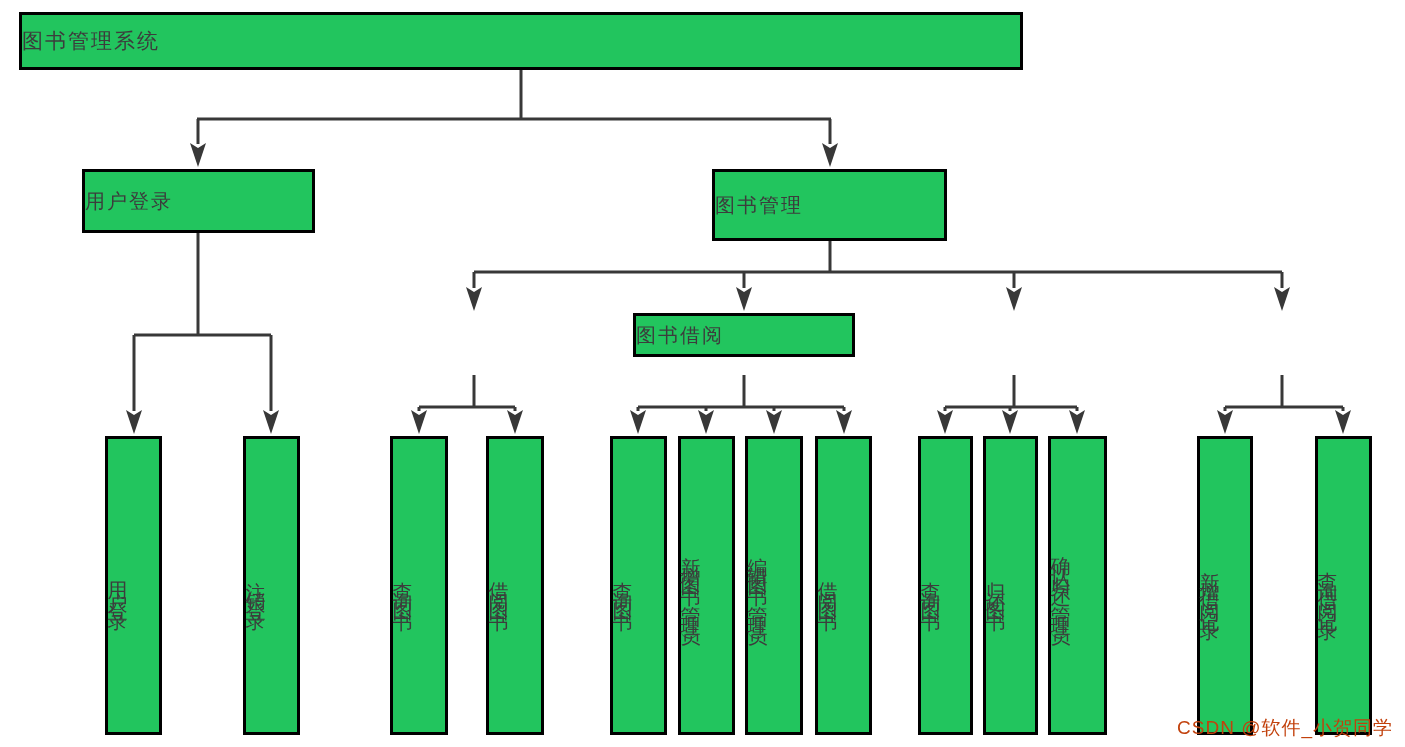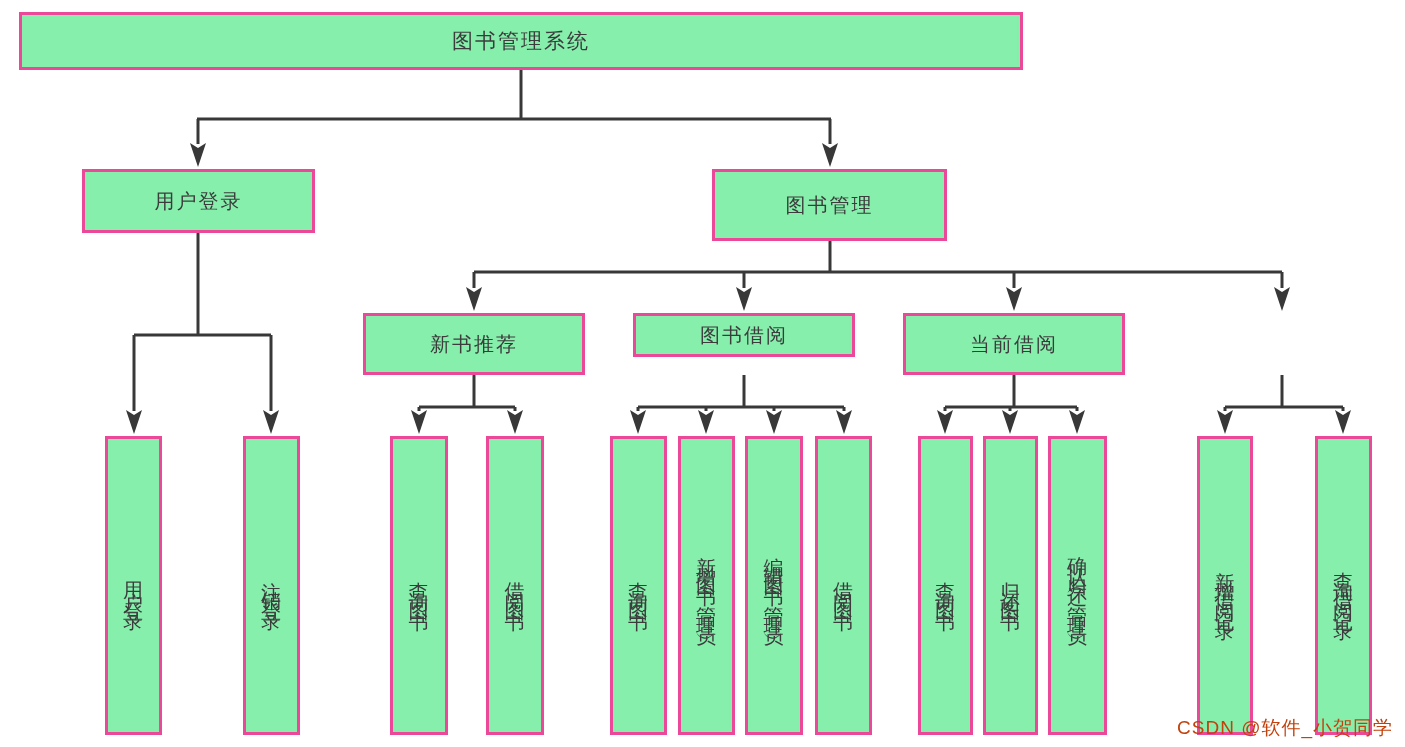--- a/index.html
+++ b/index.html
@@ -2,22 +2,22 @@
 <html><head>
 <meta charset="utf-8">
 <style>
   html,body{margin:0;padding:0;background:#fff;}
   #stage{
     position:relative;width:1405px;height:747px;overflow:hidden;background:#fff;
     font-family:"Liberation Sans","DejaVu Sans",sans-serif;
   }
   #connectors{position:absolute;left:0;top:0;width:1405px;height:747px;}
   .node{
-    position:absolute;box-sizing:border-box;border:3px solid #ec4899;background:#86efac;
-    display:flex;align-items:center;justify-content:center;color:#3c3c3c;
+    position:absolute;box-sizing:border-box;border:3px solid #000000;background:#22c55e;
+    display:flex;align-items:center;justify-content:flex-start;color:#3c3c3c;
   }
   .node.h span{font-size:20px;letter-spacing:2px;white-space:nowrap;}
   .node.root span{font-size:21px;}
   .node.v span{
     writing-mode:vertical-rl;text-orientation:mixed;
     font-size:20px;line-height:1;letter-spacing:10px;white-space:nowrap;
   }
   #watermark{
     position:absolute;right:12px;bottom:6px;font-size:19px;color:#c2410c;
     letter-spacing:1px;z-index:5;white-space:nowrap;
@@ -87,28 +87,22 @@
     <span>图书管理系统</span>
   </div>
 
   <div class="node h" style="left:82px;top:169px;width:233px;height:64px">
     <span>用户登录</span>
   </div>
   <div class="node h" style="left:712px;top:169px;width:235px;height:72px">
     <span>图书管理</span>
   </div>
 
-  <div class="node h" style="left:363px;top:313px;width:222px;height:62px">
-    <span>新书推荐</span>
-  </div>
   <div class="node h" style="left:633px;top:313px;width:222px;height:44px">
     <span>图书借阅</span>
-  </div>
-  <div class="node h" style="left:903px;top:313px;width:222px;height:62px">
-    <span>当前借阅</span>
   </div>
 
   <div class="node v" style="left:105px;top:436px;width:57px;height:299px">
     <span>用户登录</span>
   </div>
   <div class="node v" style="left:243px;top:436px;width:57px;height:299px">
     <span>注销登录</span>
   </div>
 
   <div class="node v" style="left:390px;top:436px;width:58px;height:299px">

